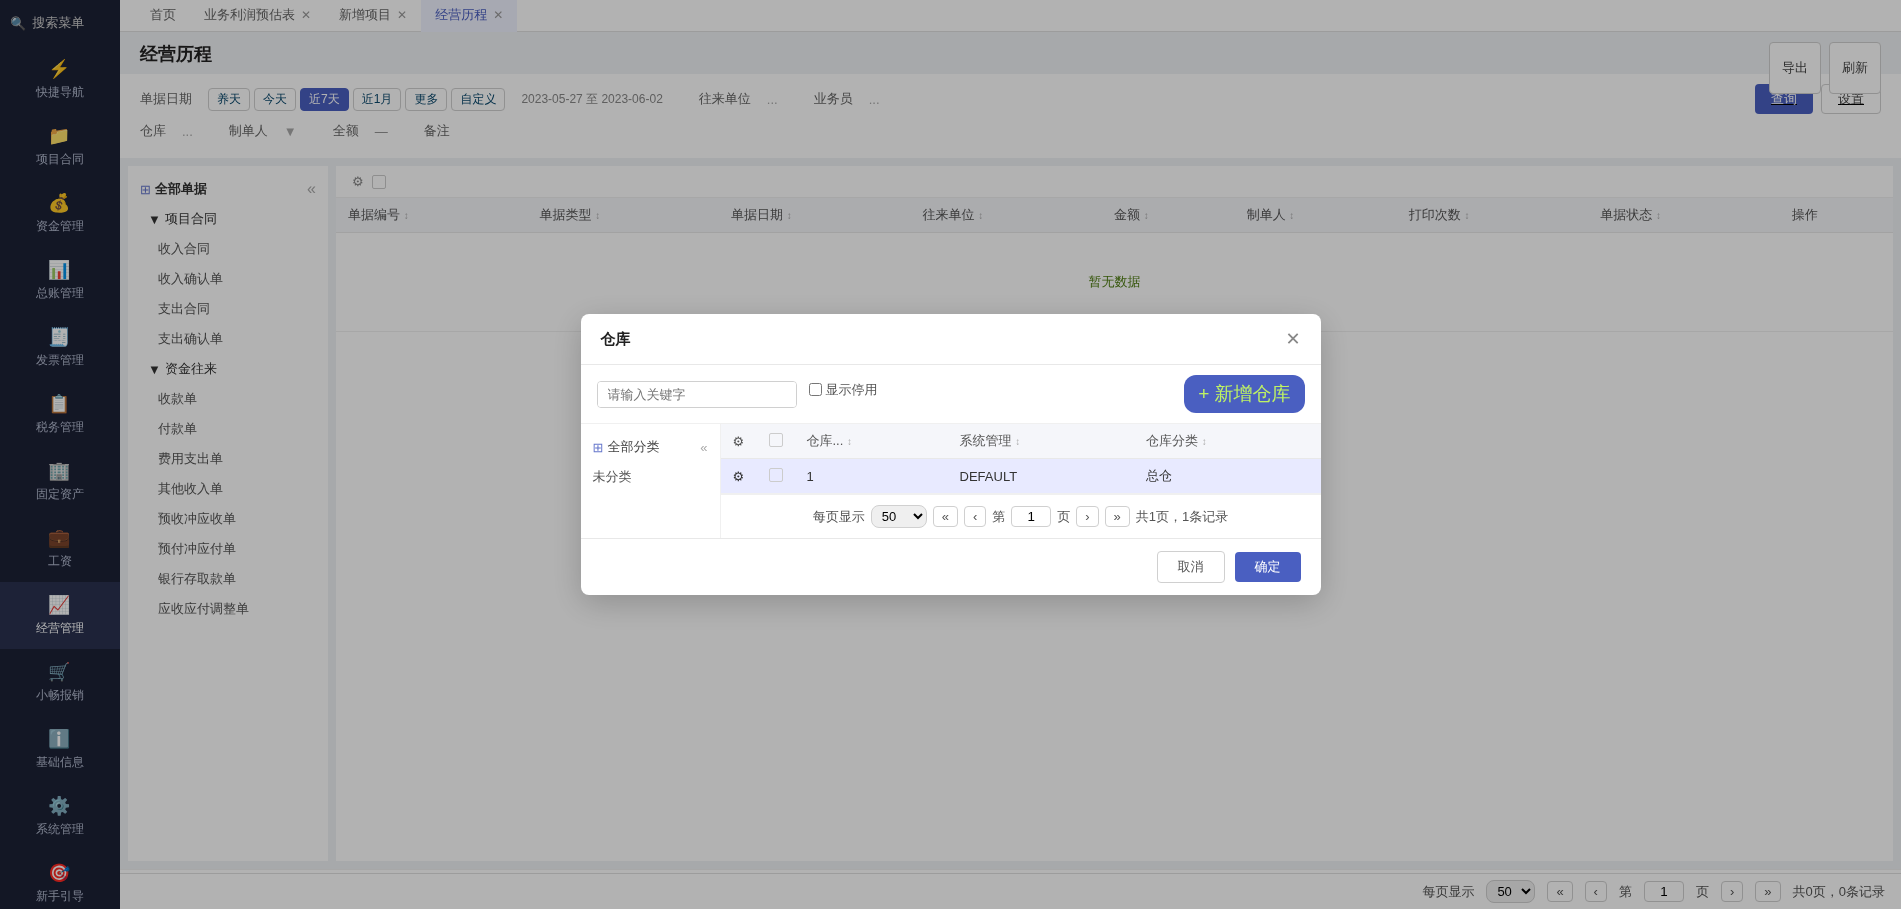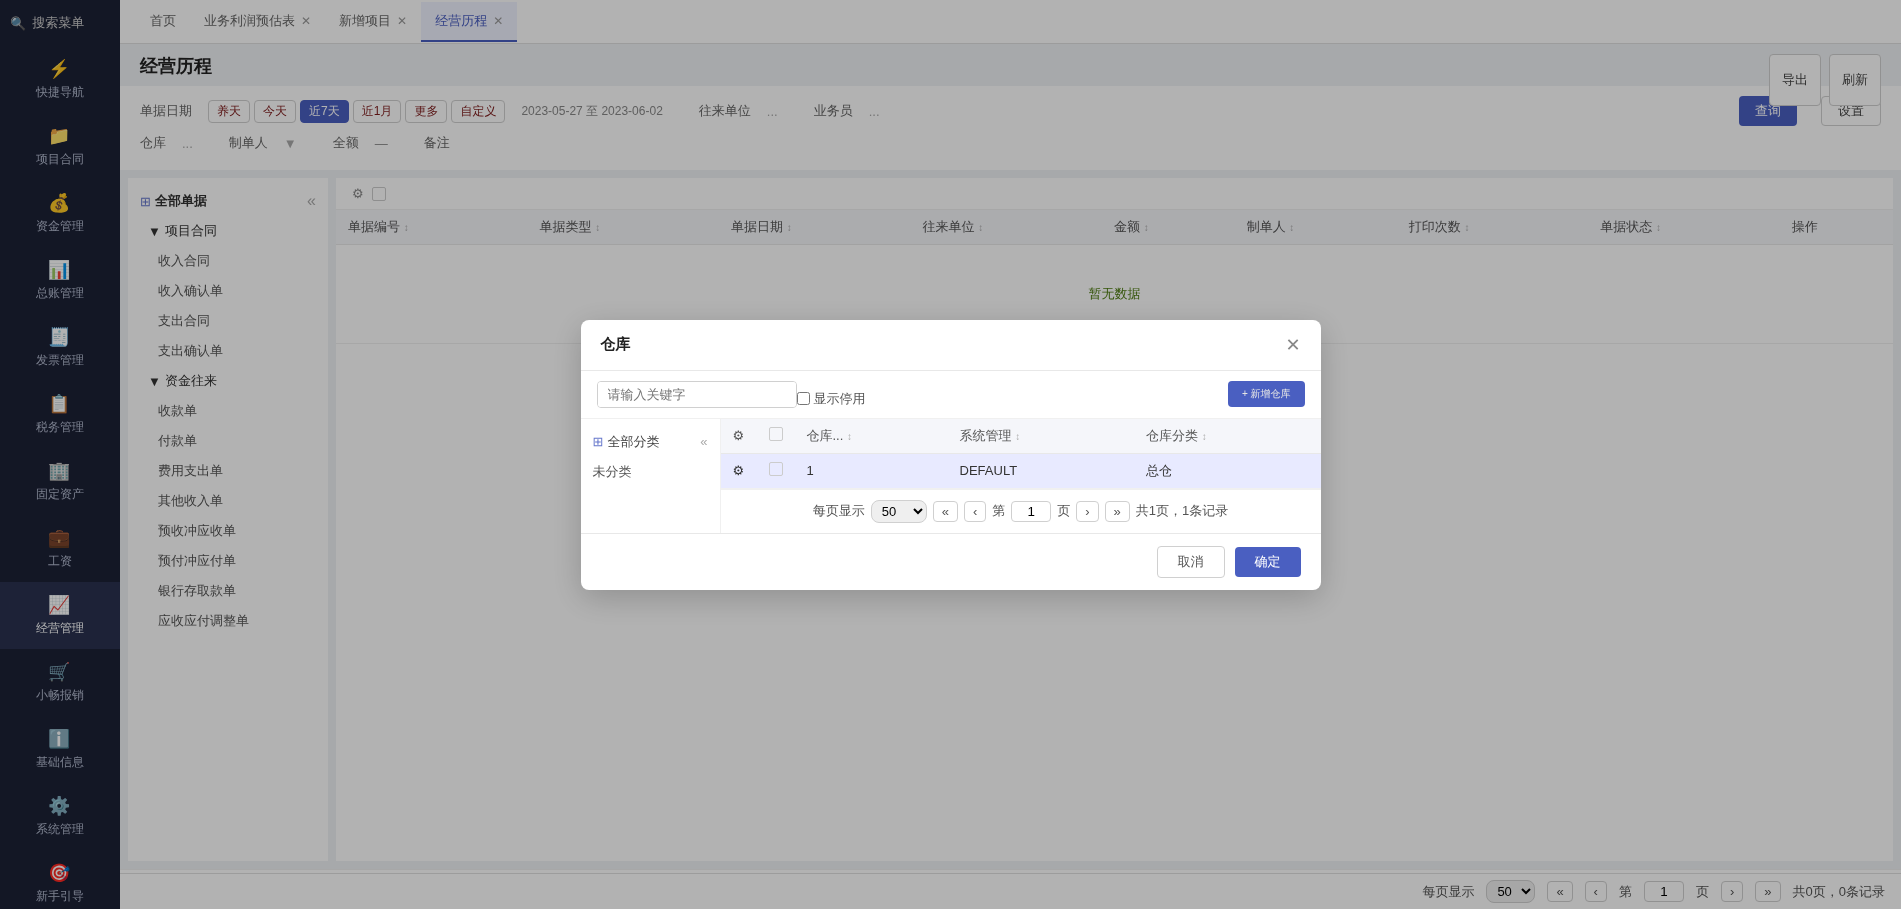--- a/index.html
+++ b/index.html
@@ -22,40 +22,40 @@
     }
     .sidebar-item.active { background: #2a3250; color: #fff; }
     .sidebar-item .icon { font-size: 18px; }
 
     
     .main { margin-left: 120px; display: flex; flex-direction: column; height: 909px; }
 
     
     .tab-bar {
       background: #fff; display: flex; align-items: center; padding: 0 16px;
-      border-bottom: 1px solid #e0e0e0; height: 44px; flex-shrink: 0;
+      border-bottom: 1px solid #e0e0e0; height: 32px; flex-shrink: 0;
     }
     .tab {
       padding: 0 14px; height: 40px; display: flex; align-items: center; gap: 6px;
       cursor: pointer; color: #666; border-bottom: 2px solid transparent; font-size: 13px;
     }
     .tab.active { color: #4a5fc1; border-bottom: 2px solid #4a5fc1; background: #f0f2ff; }
     .tab .close-btn { color: #999; font-size: 12px; }
     .btn-export { background: #fff; border: 1px solid #d0d0d0; padding: 4px 12px; border-radius: 4px; cursor: pointer; color: #444; font-size: 13px; }
     .btn-refresh { background: #fff; border: 1px solid #d0d0d0; padding: 16px 12px; border-radius: 4px; cursor: pointer; color: #444; font-size: 13px; }
 
     
     .filter-area {
       background: #fff; margin: 8px 0 0 0; padding: 10px 20px; flex-shrink: 0; border-radius: 4px;
     }
     .filter-row { display: flex; align-items: center; gap: 16px; margin-bottom: 8px; flex-wrap: wrap; }
     .filter-date-btns { display: flex; gap: 4px; }
     .date-btn {
       padding: 2px 8px; border: 1px solid #d0d0d0; border-radius: 4px; cursor: pointer;
-      font-size: 12px; background: #fff; color: #7f1d1d;
+      font-size: 12px; background: #fff; color: #0c4a6e;
     }
     .date-btn.active { background: #4a5fc1; color: #fff; border-color: #4a5fc1; }
     .btn-query { background: #4a5fc1; color: #fff; border: none; border-radius: 4px; padding: 5px 16px; cursor: pointer; font-size: 13px; }
     .btn-setting { background: #fff; border: 1px solid #d0d0d0; color: #444; border-radius: 4px; padding: 5px 16px; cursor: pointer; font-size: 13px; }
 
     
     .content-area {
       display: flex; flex: 1; overflow: hidden; background: #f0f2f5; gap: 8px; padding: 8px 0;
     }
 
@@ -104,29 +104,29 @@
     .modal-header {
       display: flex; align-items: center; justify-content: space-between;
       padding: 14px 20px; border-bottom: 1px solid #e8e8e8;
     }
     .modal-title { font-size: 15px; font-weight: 600; color: #222; }
     .modal-close { cursor: pointer; color: #888; font-size: 18px; }
     .modal-toolbar {
       display: flex; align-items: center; justify-content: space-between;
       padding: 10px 16px; border-bottom: 1px solid #f0f0f0; gap: 12px;
     }
-    .modal-toolbar-left { display: flex; align-items: flex-end; }
+    .modal-toolbar-left { display: flex; align-items: flex-start; gap: 12px; }
     .modal-search {
       display: flex; align-items: center; border: 1px solid #d0d0d0; border-radius: 4px;
       overflow: hidden; width: 200px;
     }
     .modal-search input { border: none; outline: none; padding: 5px 10px; font-size: 13px; flex: 1; color: #555; }
     .modal-search-btn { padding: 5px 10px; background: #fff; cursor: pointer; color: #888; border: none; }
     .modal-show-disabled { display: flex; align-items: center; gap: 4px; font-size: 13px; color: #555; cursor: pointer; }
-    .modal-add-btn { background: #4a5fc1; color: #e5e5e5; border: none; border-radius: 4px; padding: 6px 14px; cursor: pointer; font-size: 10px; }
+    .modal-add-btn { background: #4a5fc1; color: #bef264; border: none; border-radius: 12px; padding: 6px 14px; cursor: pointer; font-size: 19px; }
     .modal-body { display: flex; flex: 1; overflow: hidden; }
     .modal-sidebar {
       width: 140px; border-right: 1px solid #f0f0f0; padding: 8px 0; overflow-y: auto; flex-shrink: 0;
     }
     .modal-sidebar-header {
       display: flex; align-items: center; justify-content: space-between;
       padding: 6px 12px; font-size: 13px; color: #444;
     }
     .modal-sidebar-item {
       padding: 6px 12px; cursor: pointer; font-size: 13px; color: #555;
@@ -264,21 +264,21 @@
         <button class="date-btn active">近7天</button>
         <button class="date-btn">近1月</button>
         <button class="date-btn">更多</button>
         <button class="date-btn">自定义</button>
       </div>
       <span style="color:#888;font-size:12px;">2023-05-27 至 2023-06-02</span>
       <span style="color:#666;margin-left:20px;">往来单位</span>
       <span style="color:#aaa;cursor:pointer;">...</span>
       <span style="color:#666;margin-left:20px;">业务员</span>
       <span style="color:#aaa;cursor:pointer;">...</span>
-      <div style="margin-left:auto;display:flex;gap:24px;">
+      <div style="margin-left:auto;display:flex;gap:8px;text-decoration:underline;">
         <button class="btn-query">查询</button>
         <button class="btn-setting">设置</button>
       </div>
     </div>
     <div class="filter-row">
       <span style="color:#666;font-size:13px;">仓库</span>
       <span style="color:#aaa;cursor:pointer;">...</span>
       <span style="color:#666;font-size:13px;margin-left:20px;">制单人</span>
       <span style="color:#aaa;cursor:pointer;">▼</span>
       <span style="color:#666;font-size:13px;margin-left:20px;">全额</span>

